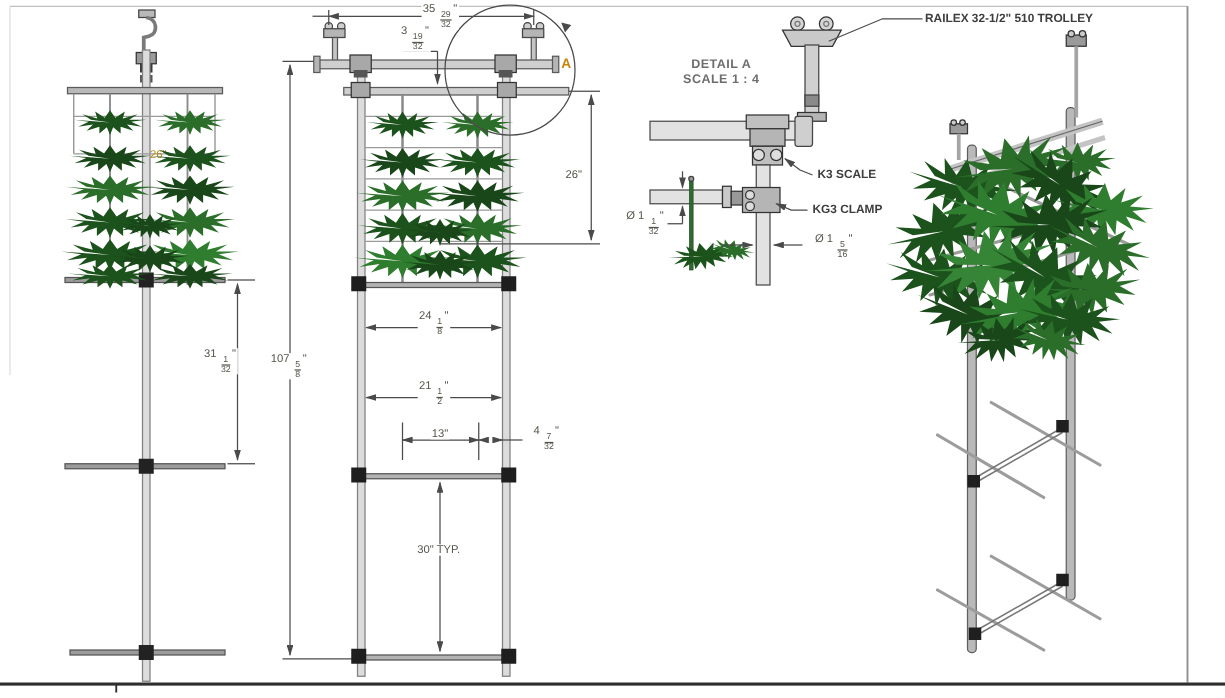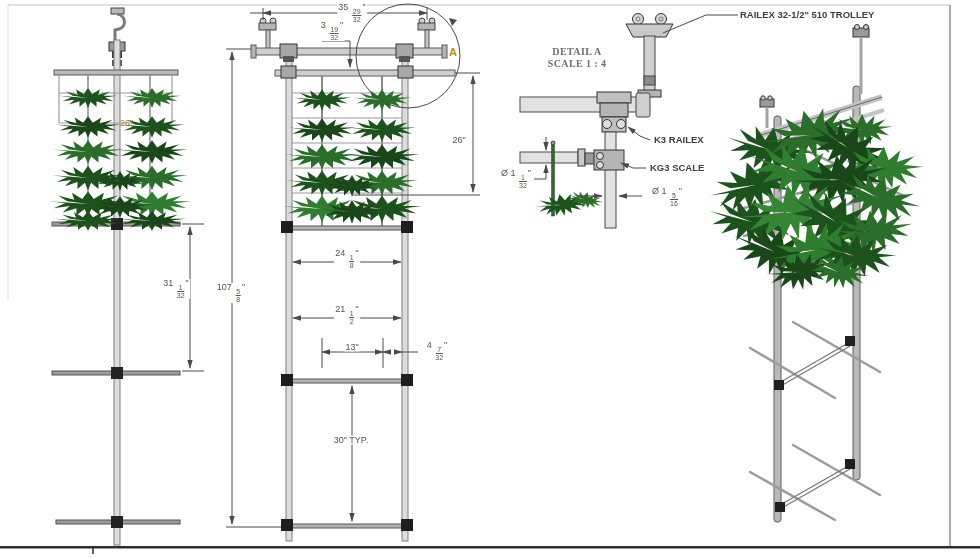--- a/index.html
+++ b/index.html
@@ -3,21 +3,21 @@
 <meta charset="utf-8">
 <style>
   html,body{margin:0;padding:0;background:#fff;}
   .canvas{position:relative;width:980px;height:558px;background:#fff;overflow:hidden;
           font-family:"Liberation Sans",sans-serif;}
   .dim{position:absolute;transform:translate(-50%,-50%);font-size:9px;color:#56554b;
        background:#fff;padding:0 1px;white-space:nowrap;line-height:1;}
   .ann{position:absolute;transform:translate(0,-50%);font-size:9.5px;font-weight:bold;
        color:#3d3d3d;white-space:nowrap;line-height:1;}
   .detail-title{position:absolute;text-align:center;color:#6e6e6e;font-weight:bold;
-       font-size:10px;line-height:12px;letter-spacing:.4px;width:70px;font-family:Liberation Serif, serif;}
+       font-size:10px;line-height:12px;letter-spacing:.4px;width:70px;}
   .callout{position:absolute;transform:translate(-50%,-50%);color:#c8860a;
        font-weight:bold;font-size:11px;line-height:1;}
   .fr{display:inline-flex;flex-direction:column;vertical-align:-4px;line-height:1;
       font-size:7px;text-align:center;margin:0 1px;}
   .fr .n{border-bottom:1px solid currentColor;padding:0 1px;}
   svg{position:absolute;left:0;top:0;}
 </style>
 </head>
 <body>
 
@@ -320,22 +320,22 @@
         <span class="n">5</span>
         <span>8</span>
       </span>"</div>
 
 <div class="detail-title" style="left:542px;top:46px">
   <div>DETAIL A</div>
   <div>SCALE 1 : 4</div>
 </div>
 
 <div class="ann" style="left:740px;top:15px">RAILEX 32-1/2" 510 TROLLEY</div>
-<div class="ann" style="left:654px;top:140px">K3 RAILEX</div>
-<div class="ann" style="left:650px;top:168px">KG3 SCALE</div>
+<div class="ann" style="left:654px;top:140px">K3 SCALE</div>
+<div class="ann" style="left:650px;top:168px">KG3 CLAMP</div>
 <div class="dim rightalign" style="left:532px;top:179px;transform:translate(-100%,-50%)">Ø 1 <span class="fr">
         <span class="n">1</span>
         <span>32</span>
       </span>"</div>
 <div class="dim" style="left:667px;top:197px">Ø 1 <span class="fr">
         <span class="n">5</span>
         <span>16</span>
       </span>"</div>
 
 </div>

